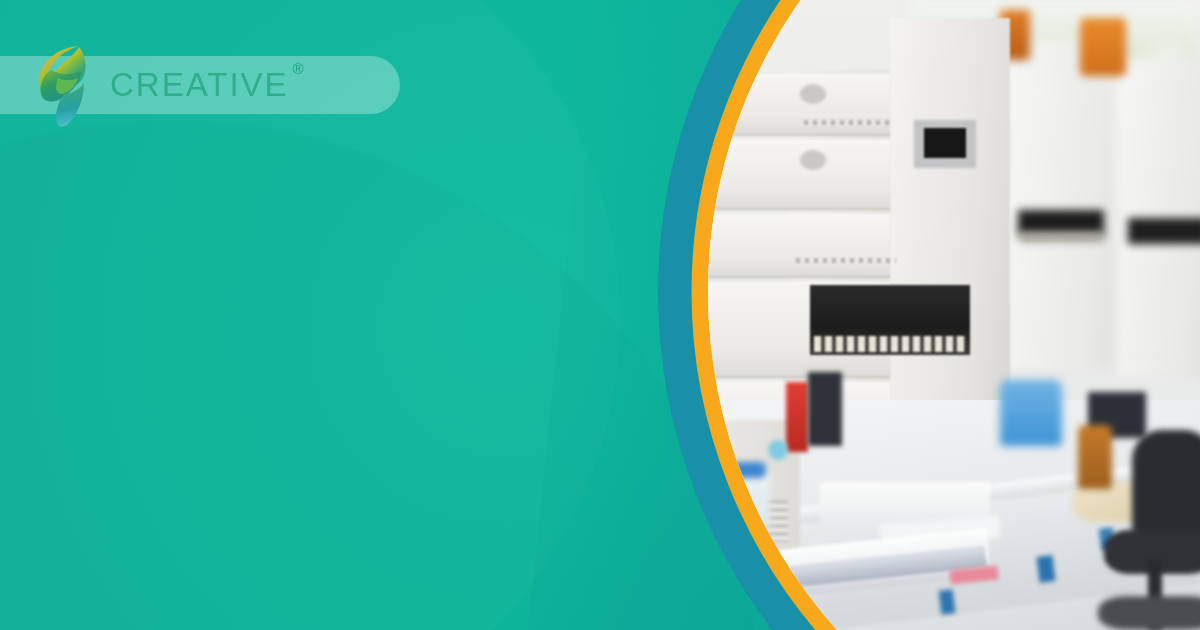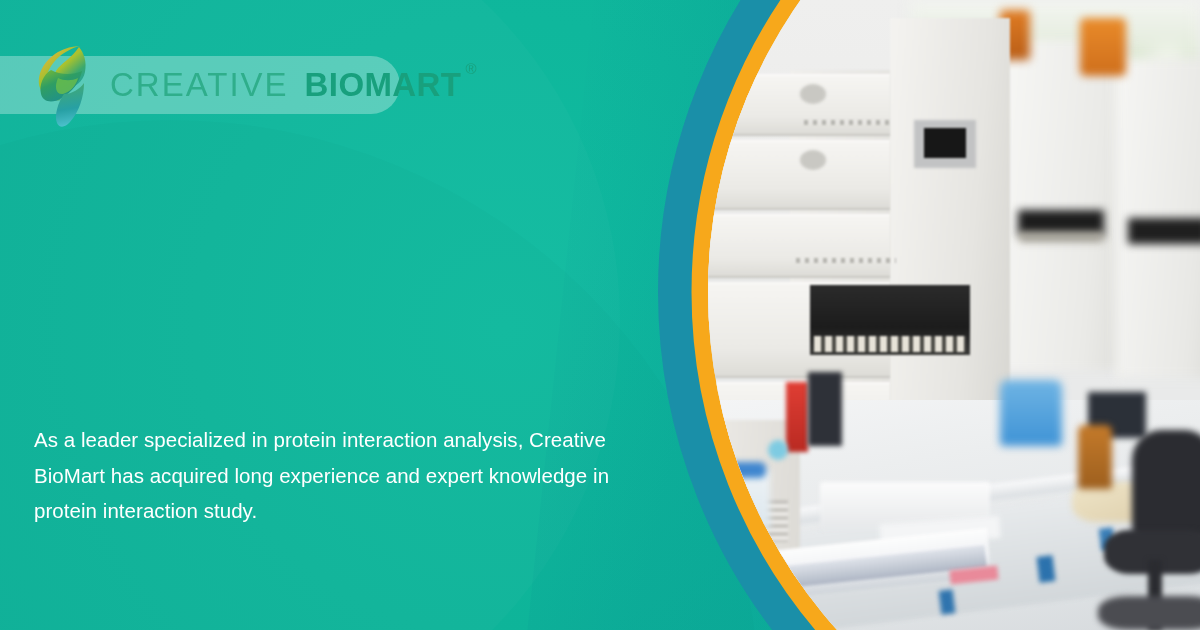--- a/index.html
+++ b/index.html
@@ -380,20 +380,18 @@
       <path d="M45 5 C38 16 27 21 22 29 C17 38 22 45 31 46 C40 47 49 40 51 30 C53 20 50 11 45 5 Z" fill="url(#g1)"></path>
 
       <path d="M17 28 C26 33 39 33 48 29 C46 40 38 50 28 56 C18 62 9 60 7 52 C5 43 9 33 17 28 Z" fill="url(#g2)"></path>
 
       <path d="M30 52 C38 52 46 47 50 41 C50 55 45 70 36 80 C31 86 25 86 23 81 C20 74 24 60 30 52 Z" fill="url(#g4)"></path>
 
       <path d="M24 36 C30 39 38 39 44 36 C42 44 36 50 29 52 C22 53 20 45 24 36 Z" fill="#6fc04a" opacity="0.75"></path>
     </svg>
     <div class="logo-text">
       <span class="logo-creative">CREATIVE</span>
-      <span class="logo-biomart">BIOMART</span>
       <span class="logo-reg">®</span>
     </div>
   </div>
 
-  <p class="subcopy">As a leader specialized in protein interaction analysis, Creative BioMart has acquired long experience and expert knowledge in protein interaction study.</p>
 
 </div>
 
 </body></html>

